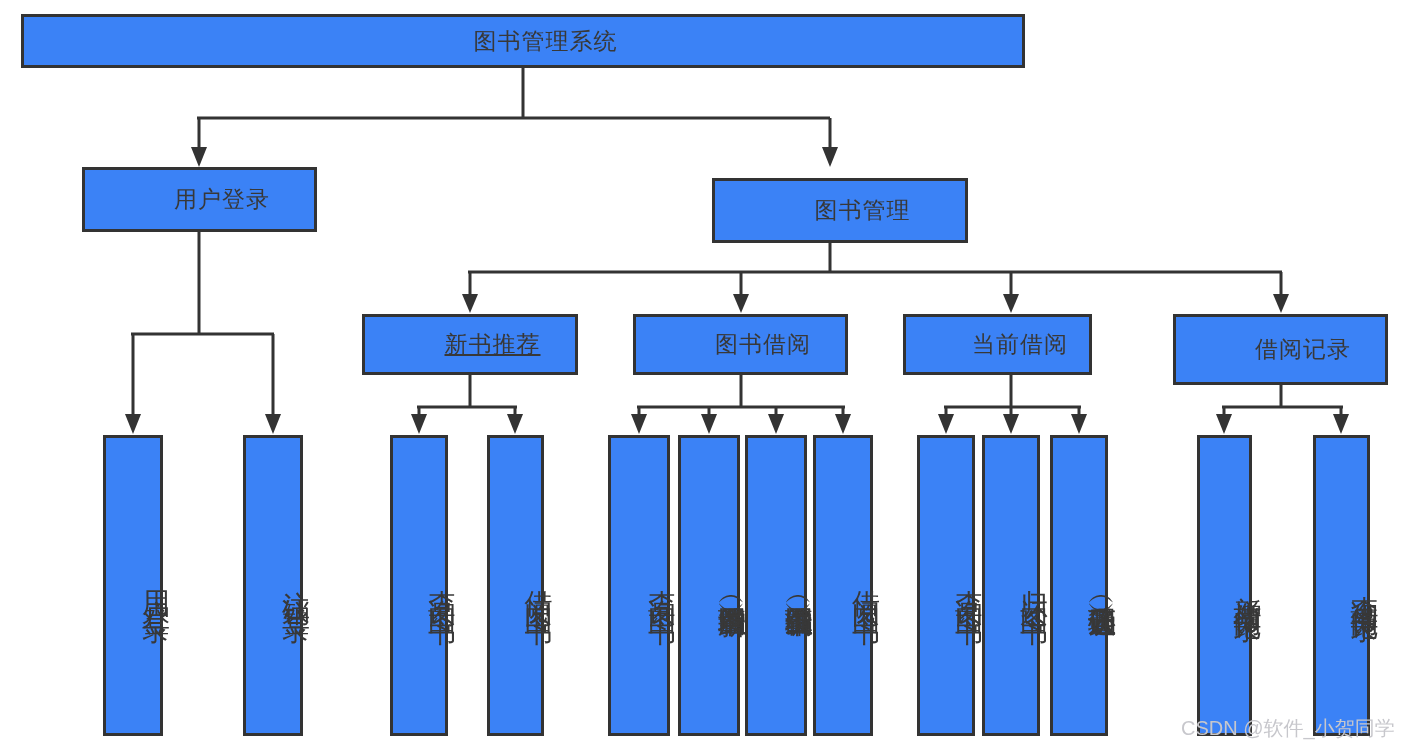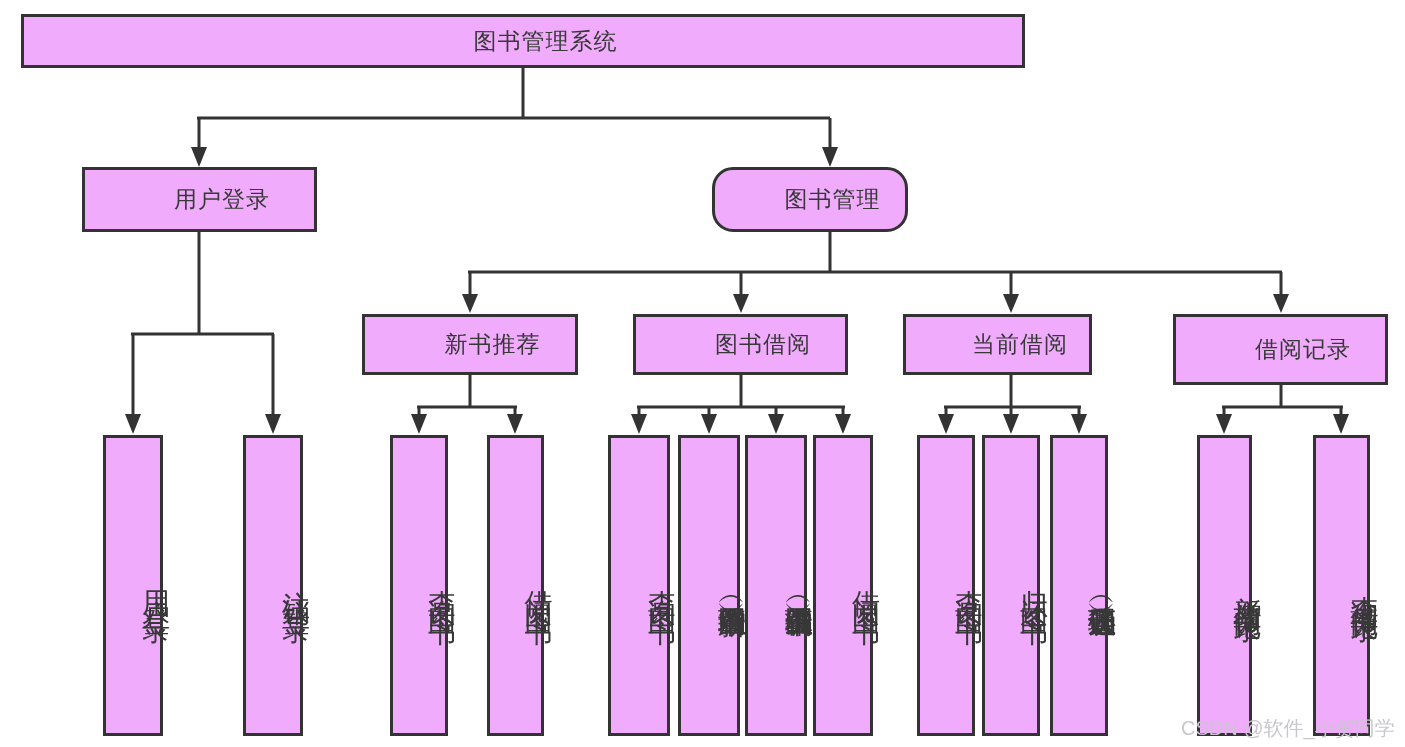--- a/index.html
+++ b/index.html
@@ -17,21 +17,21 @@
   }
   .connectors {
     position: absolute;
     left: 0; top: 0;
     width: 1405px;
     height: 747px;
     pointer-events: none;
   }
   .node {
     position: absolute;
-    background: #f0abfc;
+    background: #3b82f6;
     border: 3px solid #333333;
     box-sizing: border-box;
     display: flex;
     align-items: center;
     justify-content: center;
     color: #383838;
     padding-left: 45px;
   }
   .node .label-h {
     font-size: 23px;
@@ -103,25 +103,25 @@
     </g>
   </svg>
 
   <div class="node" style="left:21px; top:14px; width:1004px; height:54px;">
     <span class="label-h">图书管理系统</span>
   </div>
 
   <div class="node" style="left:82px; top:167px; width:235px; height:65px;">
     <span class="label-h">用户登录</span>
   </div>
-  <div class="node" style="left:712px; top:167px; width:196px; height:65px;border-radius:21px;">
+  <div class="node" style="left:712px; top:178px; width:256px; height:65px;">
     <span class="label-h">图书管理</span>
   </div>
 
-  <div class="node" style="left:362px; top:314px; width:216px; height:61px;">
+  <div class="node" style="left:362px; top:314px; width:216px; height:61px;text-decoration:underline;">
     <span class="label-h">新书推荐</span>
   </div>
   <div class="node" style="left:633px; top:314px; width:215px; height:61px;justify-content:center;">
     <span class="label-h">图书借阅</span>
   </div>
   <div class="node" style="left:903px; top:314px; width:189px; height:61px;">
     <span class="label-h">当前借阅</span>
   </div>
   <div class="node" style="left:1173px; top:314px; width:215px; height:71px;">
     <span class="label-h">借阅记录</span>

